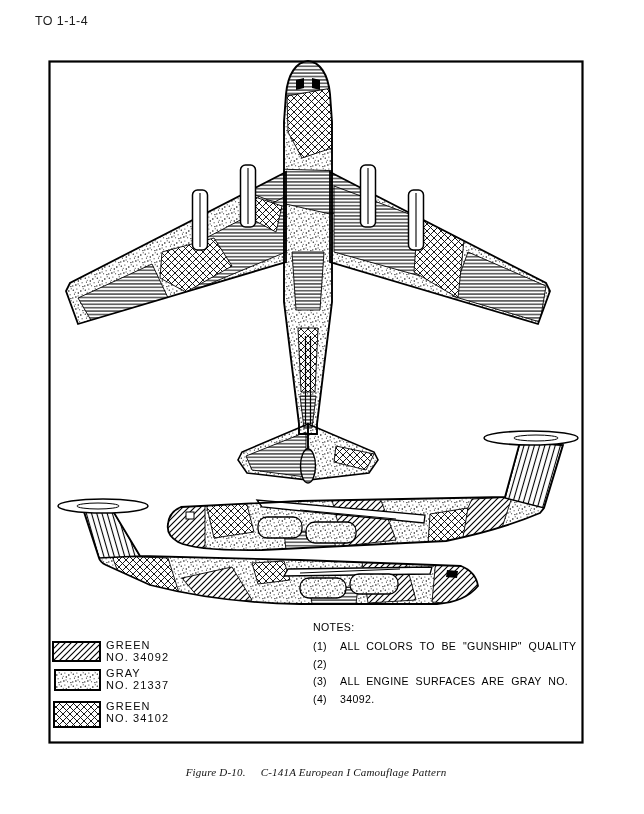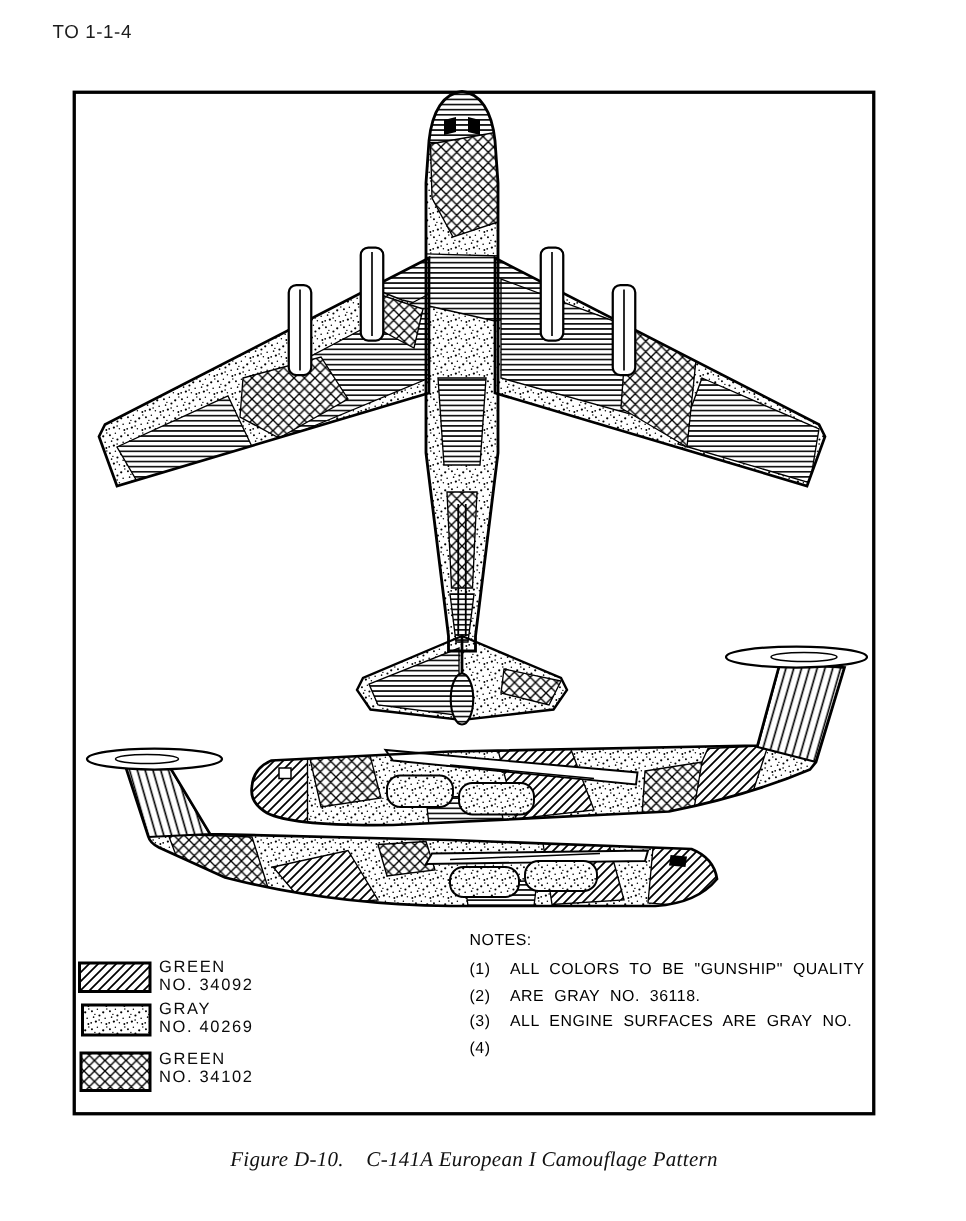--- a/index.html
+++ b/index.html
@@ -14,21 +14,21 @@
   
   .notes{position:absolute;left:313px;top:622px;width:276px;font-size:10.6px;
          line-height:11px;letter-spacing:.35px;word-spacing:3.4px;color:#000;}
   .notes-heading{margin-bottom:8px;}
   .note{display:flex;margin-bottom:6.5px;}
   .note-num{flex:0 0 27px;}
   .note-body{flex:1;}
   .note-line{display:block;}
   
   .caption{position:absolute;left:49px;top:766px;width:534px;text-align:center;
-           font-family:"Liberation Serif",serif;font-style:italic;font-size:14px;
+           font-family:"Liberation Serif",serif;font-style:italic;font-size:11px;
            letter-spacing:.2px;color:#111;white-space:nowrap;}
   .cap-title{margin-left:15px;}
 </style>
 </head>
 <body>
 
 <div class="page">
 
   <div class="hdr">TO 1-1-4</div>
 
@@ -188,51 +188,51 @@
       <rect x="54" y="702" width="46" height="25" fill="url(#pX)"></rect>
     </g>
   </svg>
 
   <div class="leg" style="top:639px">
     <div>GREEN</div>
     <div>NO. 34092</div>
   </div>
   <div class="leg" style="top:667px">
     <div>GRAY</div>
-    <div>NO. 40269</div>
+    <div>NO. 21337</div>
   </div>
   <div class="leg" style="top:700px">
     <div>GREEN</div>
     <div>NO. 34102</div>
   </div>
 
   <div class="notes">
     <div class="notes-heading">NOTES:</div>
     <div class="note">
       <span class="note-num">(1)</span>
       <span class="note-body">
         <span class="note-line">ALL COLORS TO BE "GUNSHIP" QUALITY</span>
           <span class="note-line"></span>
       </span>
     </div>
     <div class="note">
       <span class="note-num">(2)</span>
       <span class="note-body">
-          <span class="note-line">ARE GRAY NO. 36118.</span>
       </span>
     </div>
     <div class="note">
       <span class="note-num">(3)</span>
       <span class="note-body">
         <span class="note-line">ALL ENGINE SURFACES ARE GRAY NO.</span>
       </span>
     </div>
     <div class="note">
       <span class="note-num">(4)</span>
       <span class="note-body">
+          <span class="note-line">34092.</span>
       </span>
     </div>
   </div>
 
   <div class="caption">
     <span>Figure D-10.</span><span class="cap-title">C-141A European I Camouflage Pattern</span>
   </div>
 
 </div>
 

